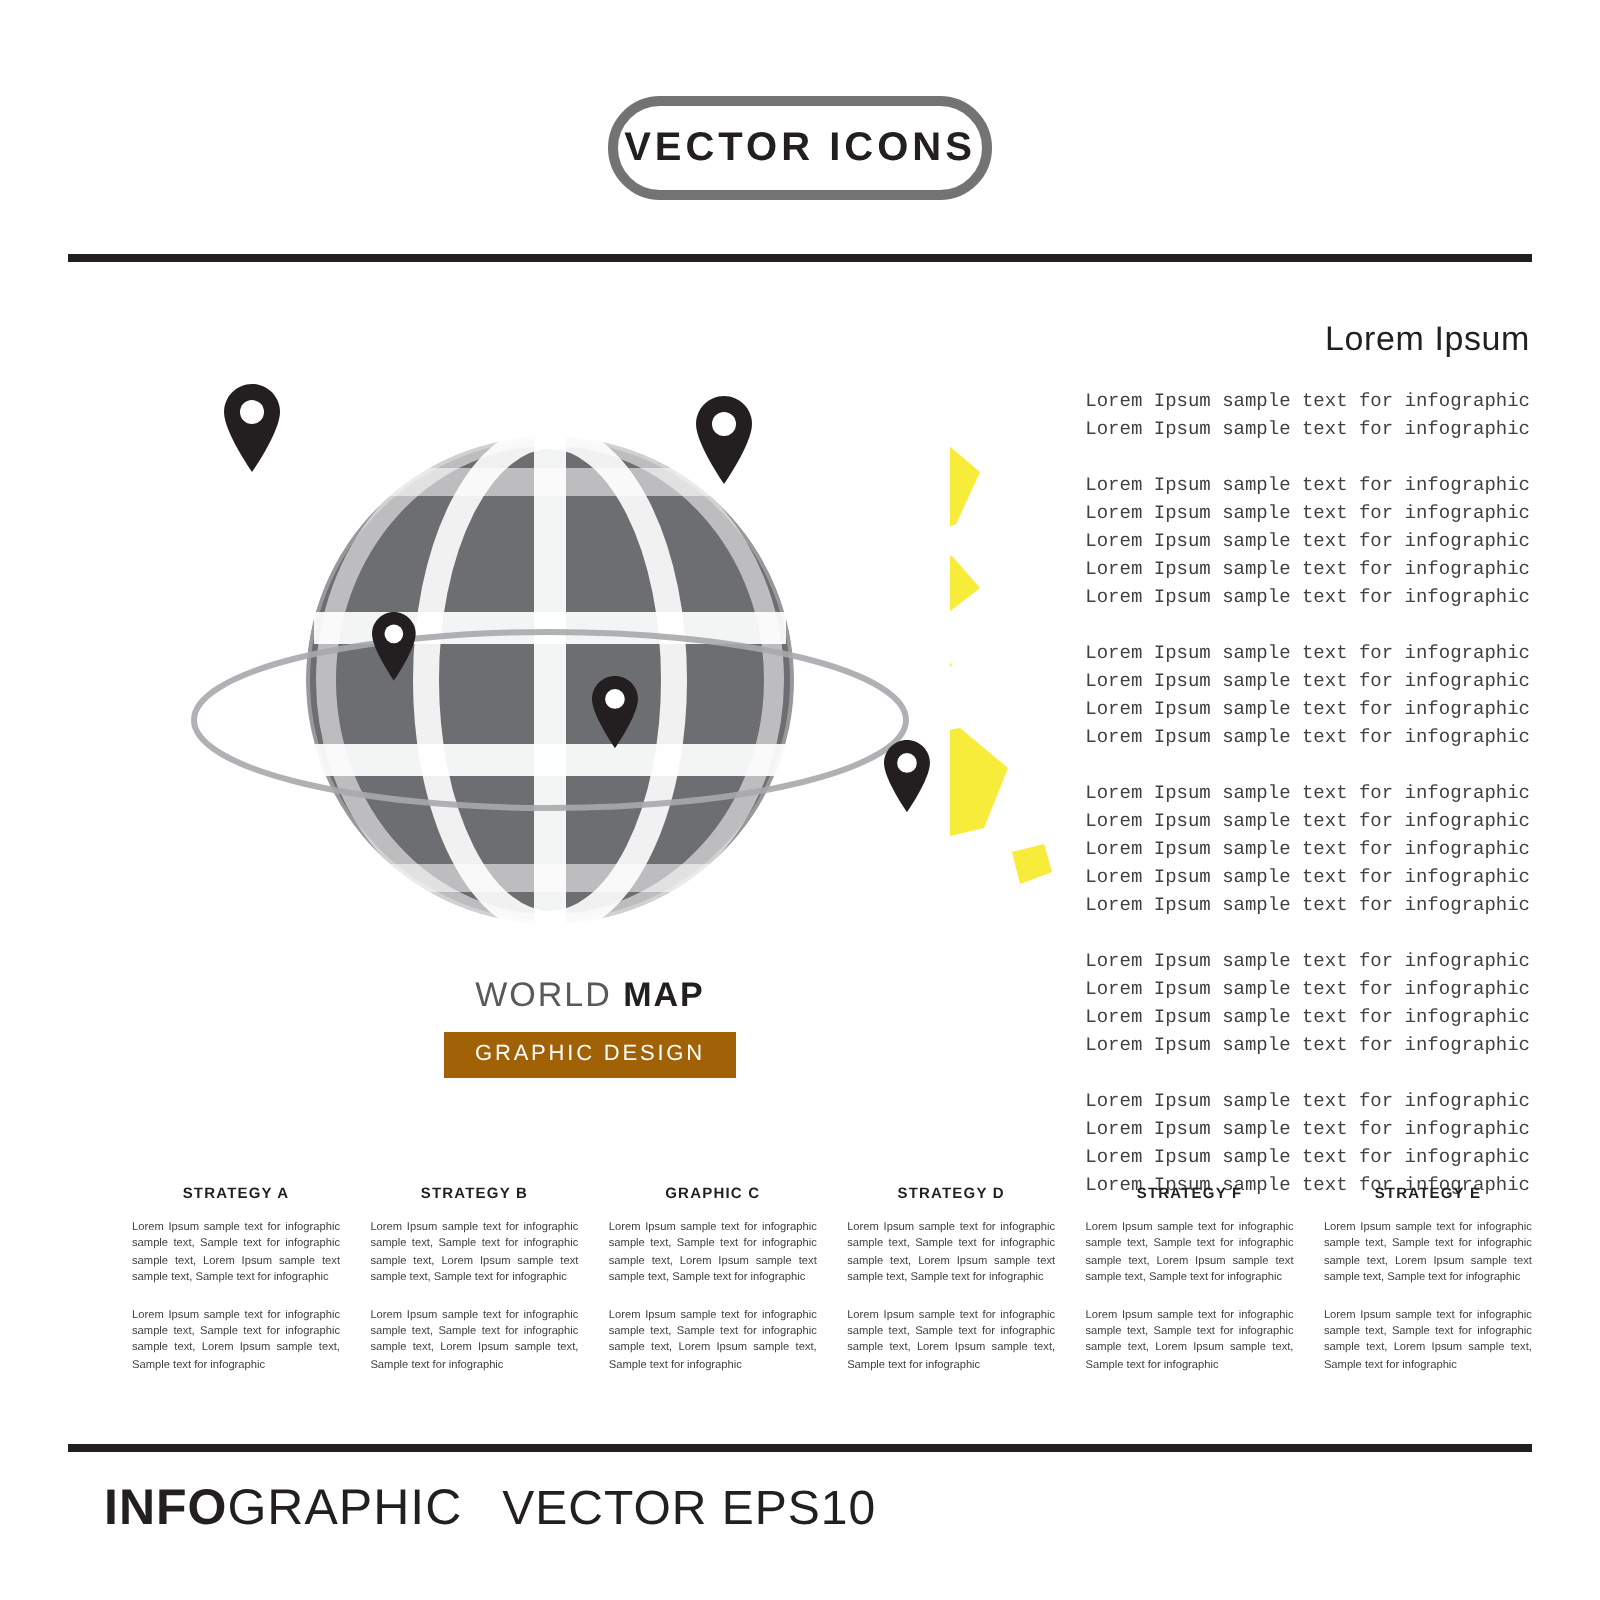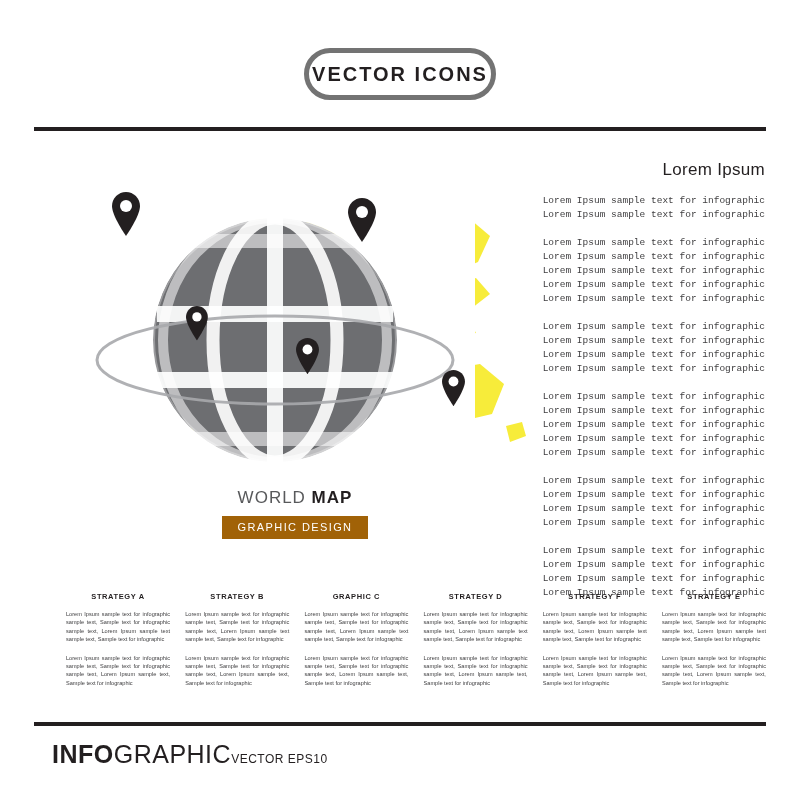--- a/index.html
+++ b/index.html
@@ -139,31 +139,31 @@
     top: 722px;
     height: 4px;
     background: #231f20;
   }
   .footer {
     position: absolute;
     left: 52px;
     top: 740px;
     display: flex;
     align-items: baseline;
-    gap: 0;
+    gap: 20px;
   }
   .footer .f1 {
     font-size: 25px;
     letter-spacing: .5px;
     color: #231f20;
   }
   .footer .f1 b { font-weight: bold; }
   .footer .f1 span.light { font-weight: normal; }
   .footer .f2 {
-    font-size: 12px;
+    font-size: 24px;
     letter-spacing: .5px;
     color: #231f20;
   }
 </style>
 </head>
 <body>
 
 <div class="header-badge">
   <span>VECTOR ICONS</span>
 </div>

